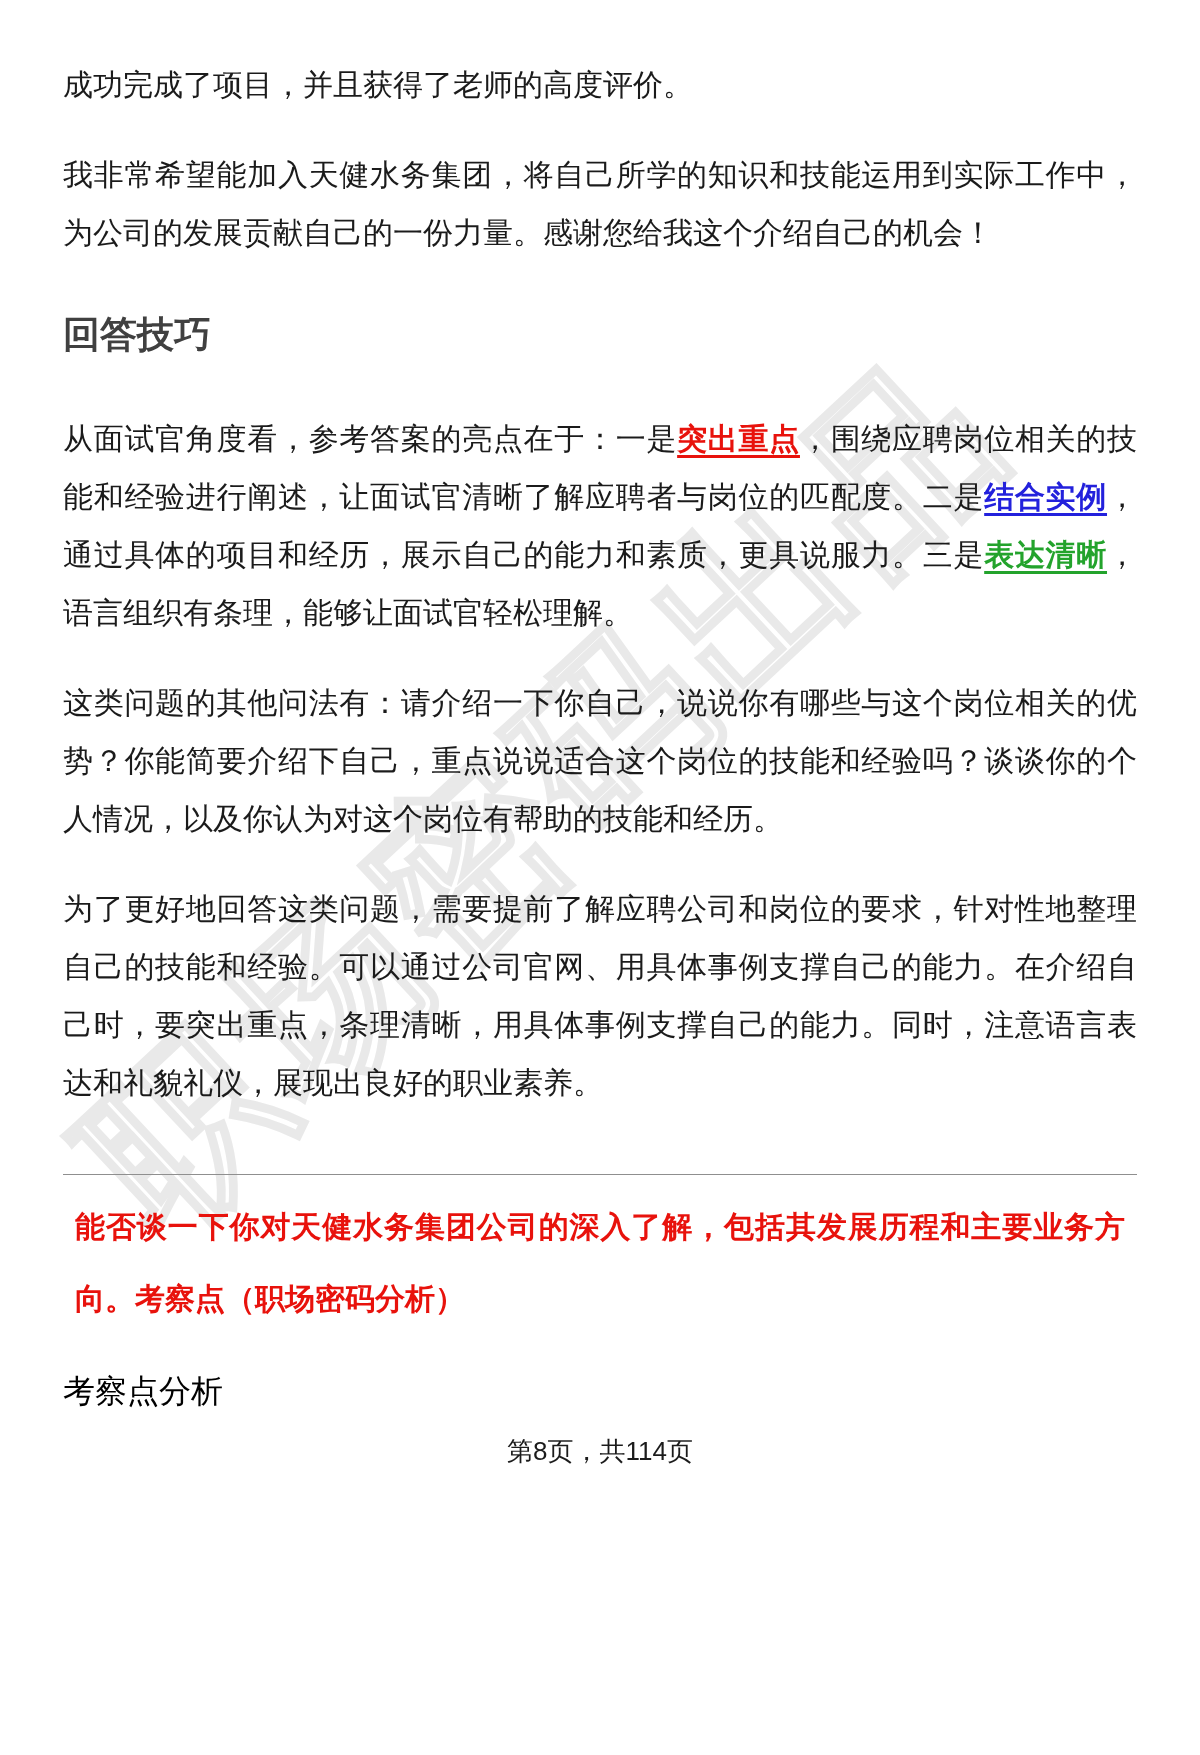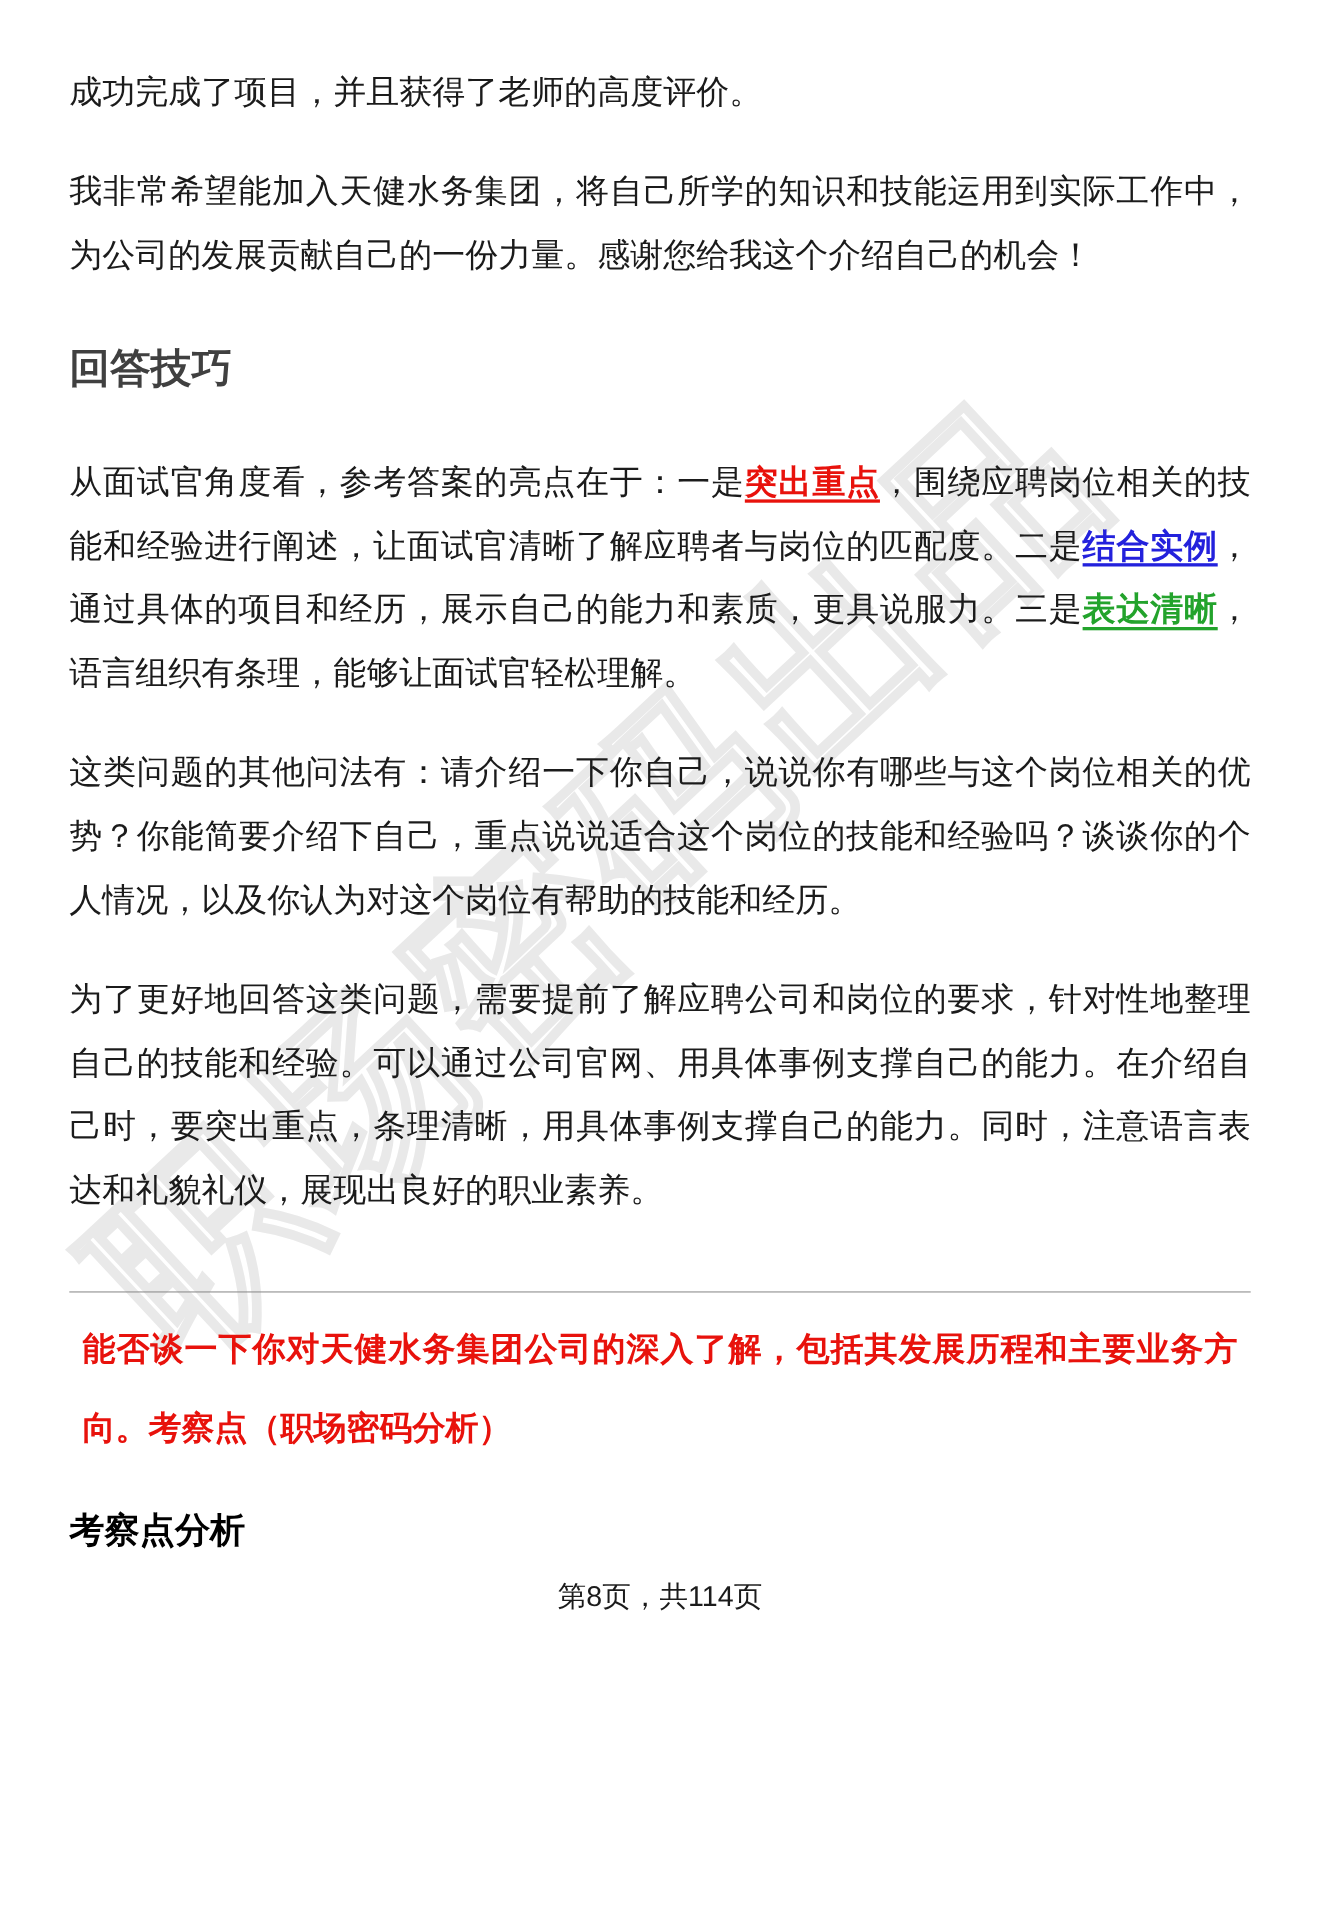--- a/index.html
+++ b/index.html
@@ -44,21 +44,21 @@
   h1.sec-heading {
     font-size: 37px;
     line-height: 50px;
     font-weight: bold;
     color: #404040;
     margin: 48px 0 50px 0;
   }
   h2.sec-heading2 {
     font-size: 32px;
     line-height: 44px;
-    font-weight: bold;
+    font-weight: normal;
     color: #000000;
     margin: 34px 0 0 0;
   }
   hr.divider {
     border: none;
     border-top: 1px solid #8f8f8f;
     margin: 62px 0 16px 0;
   }
   .question-heading {
     font-size: 30px;

